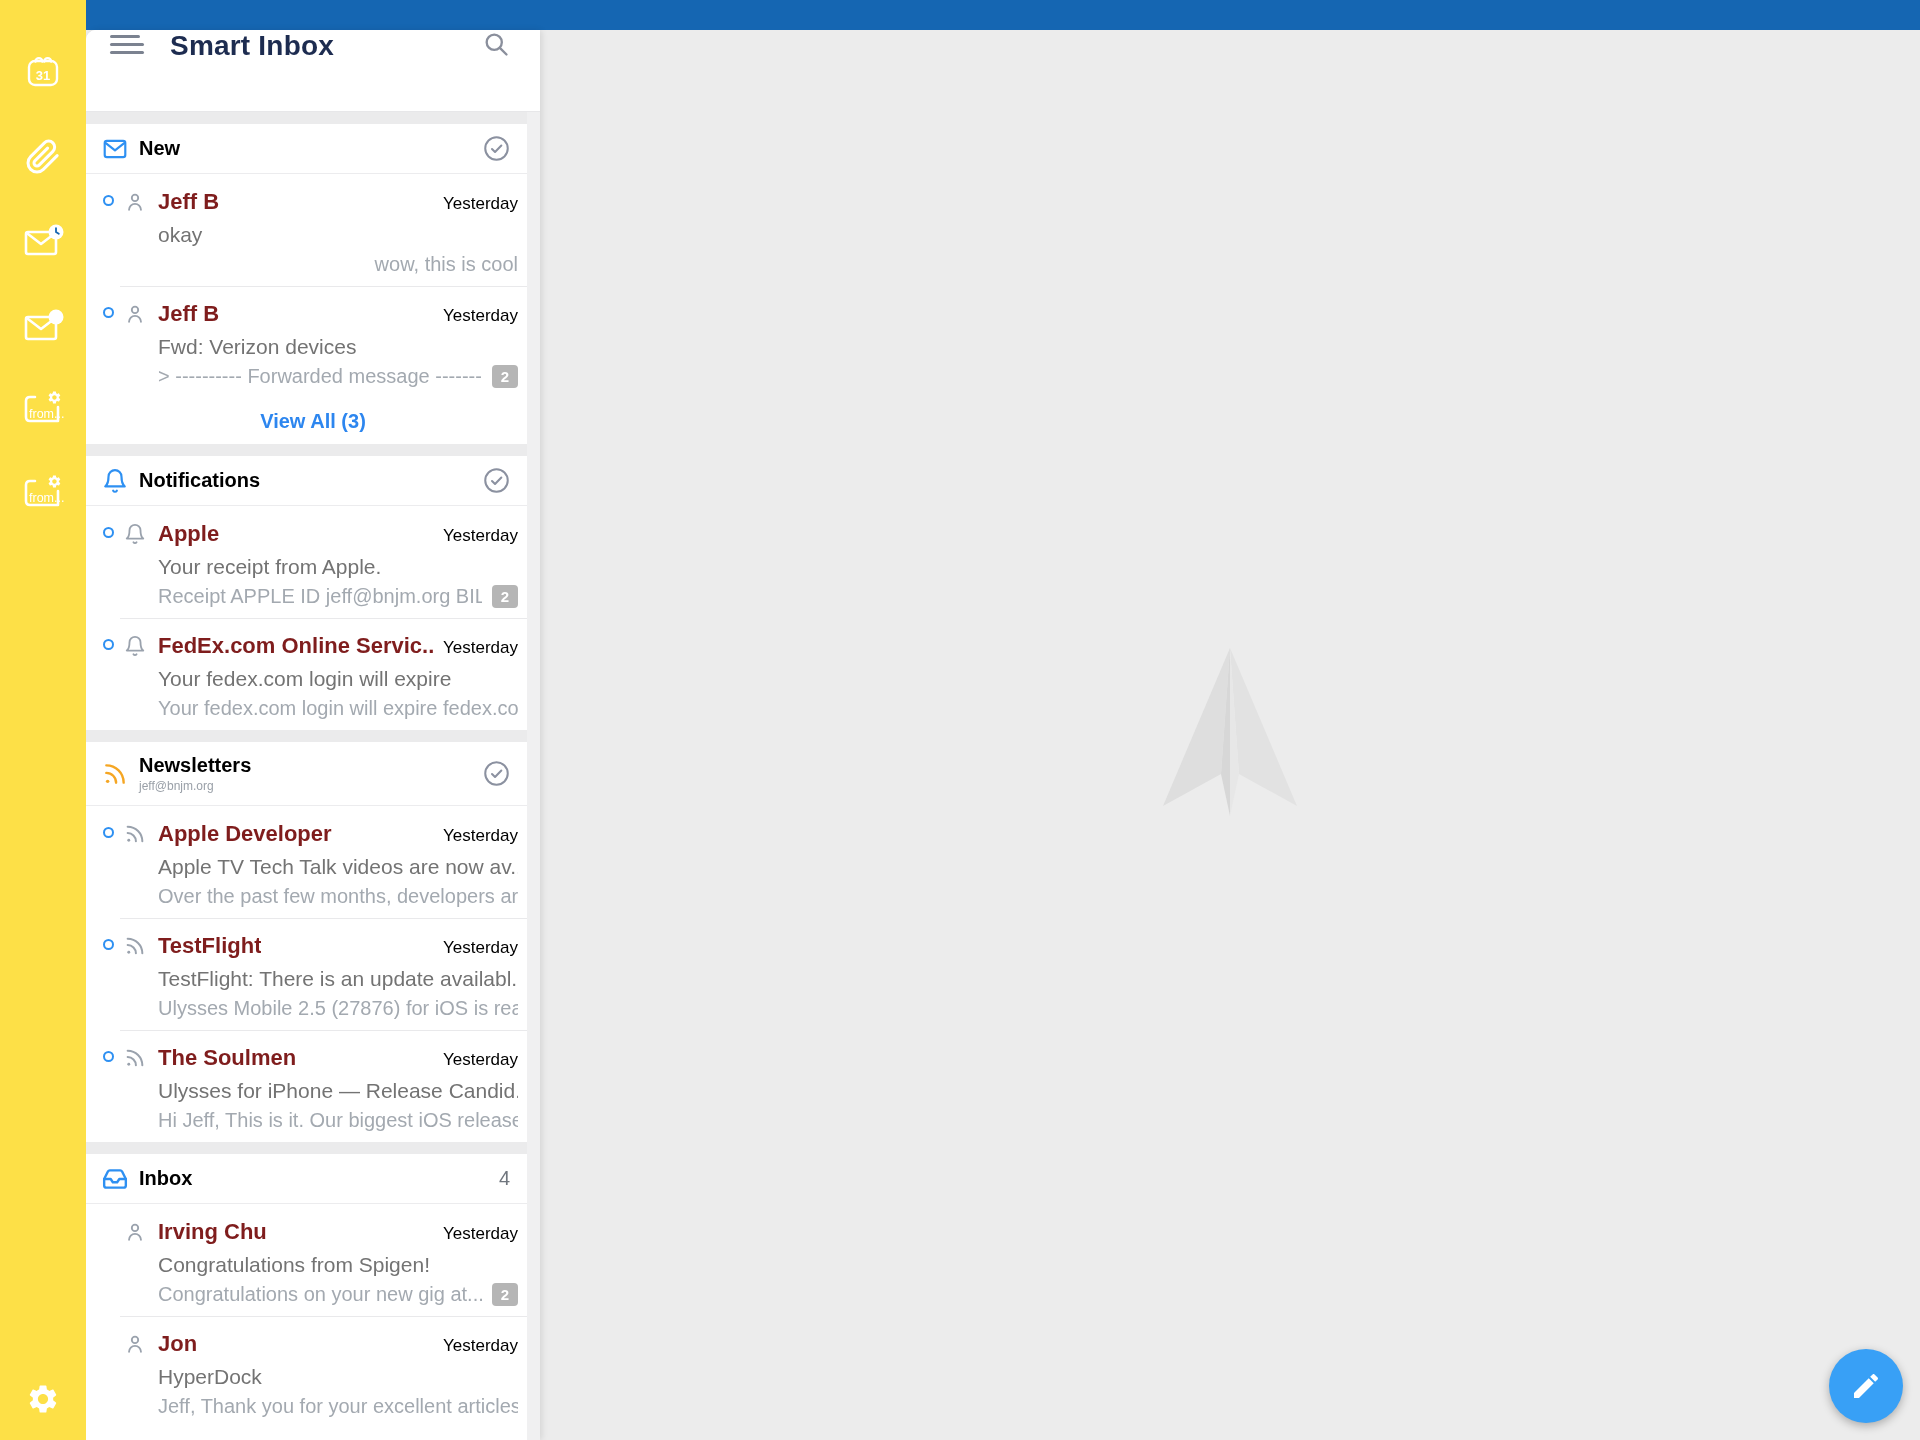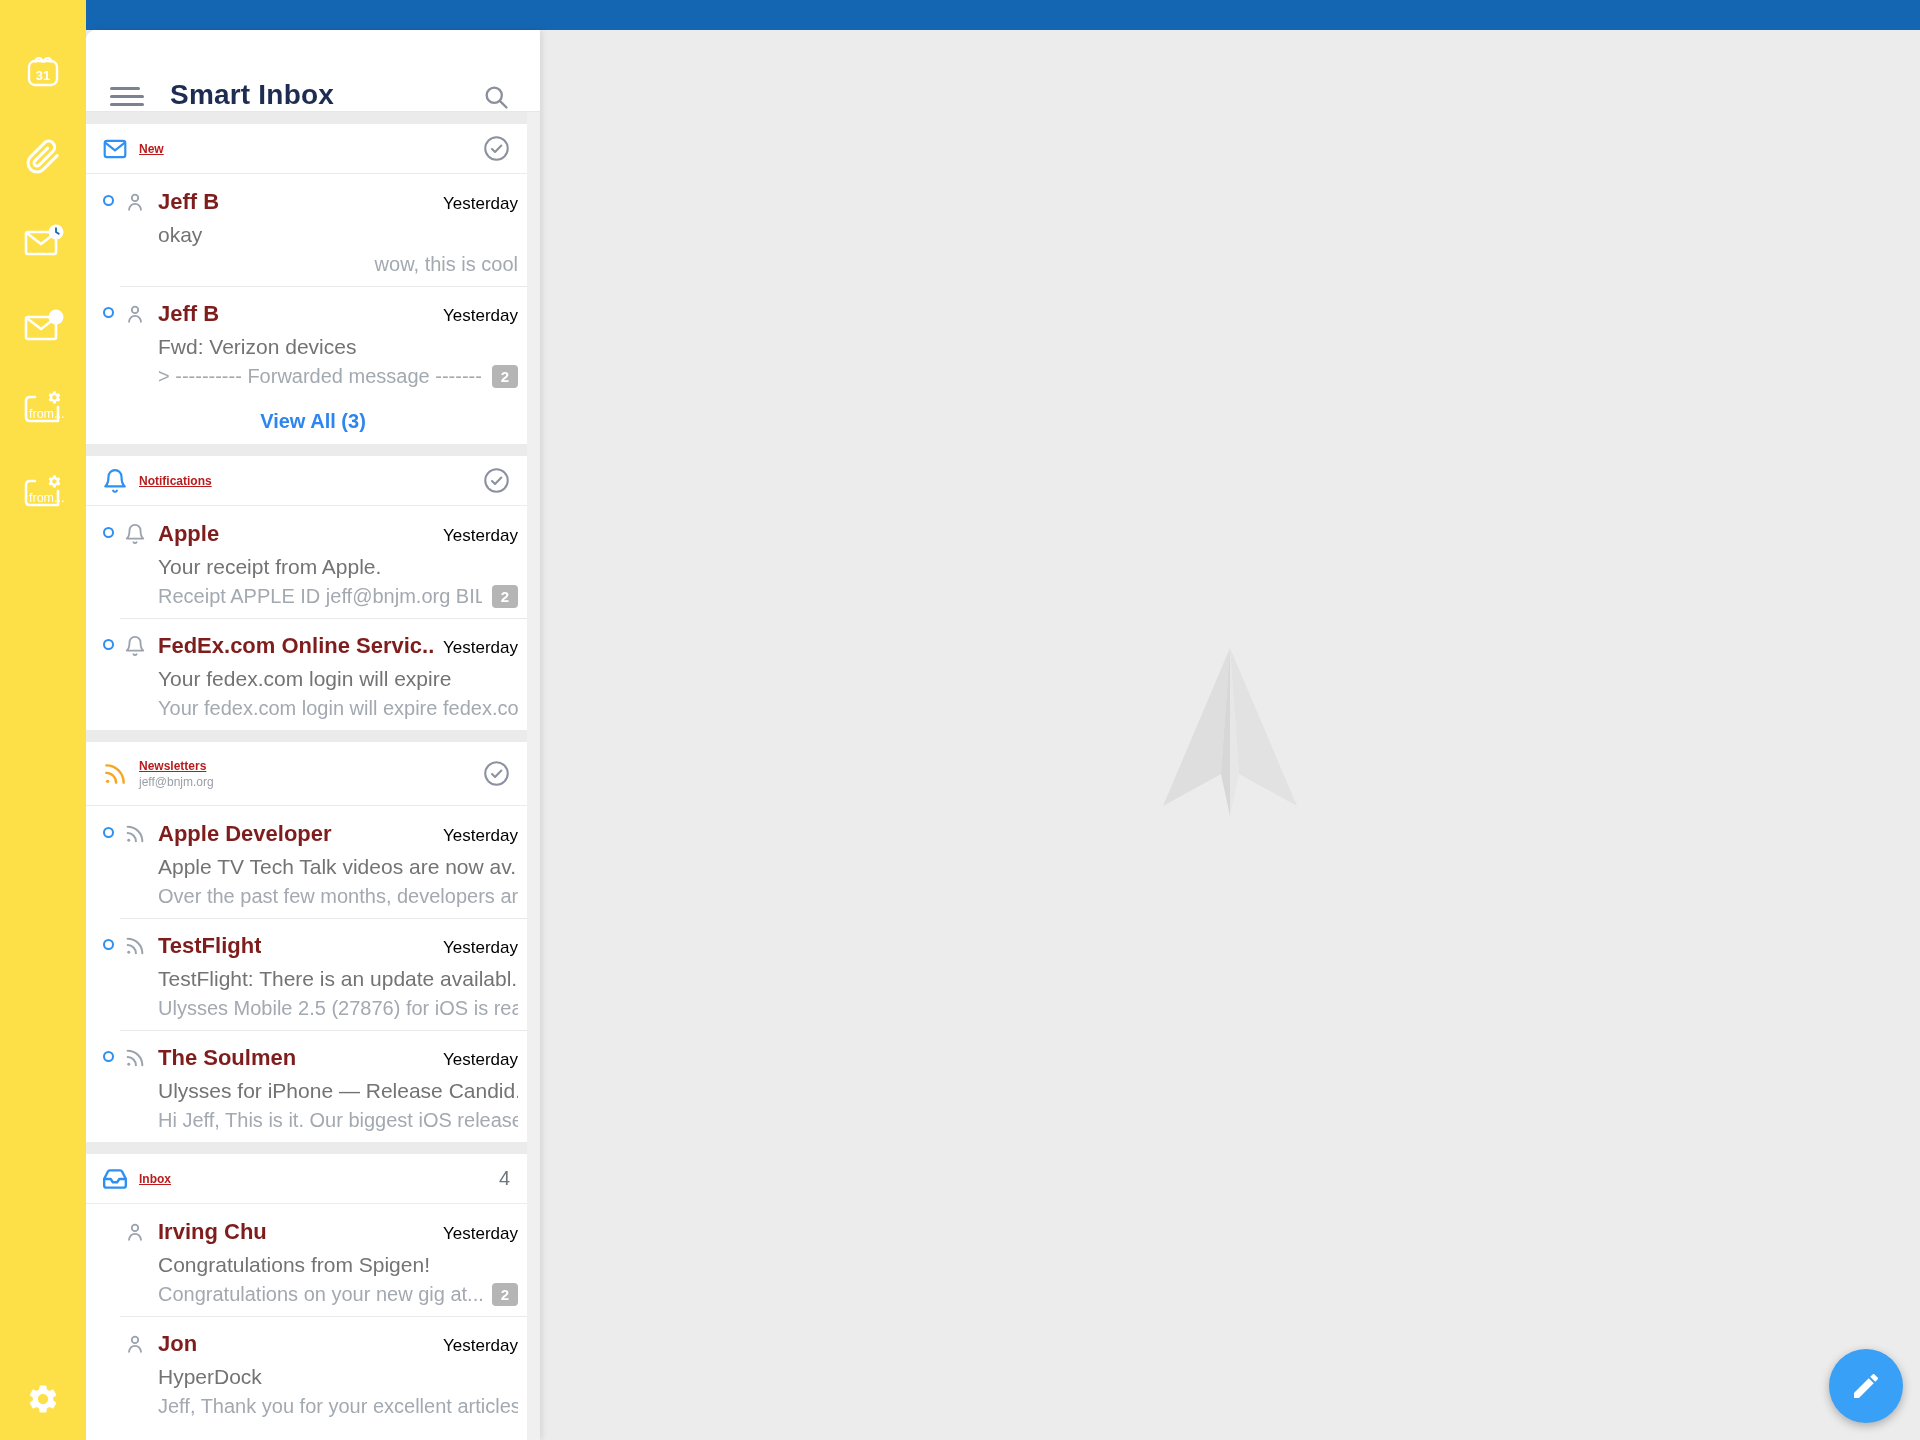--- a/index.html
+++ b/index.html
@@ -8,40 +8,40 @@
 
   
   .topbar { position:absolute; left:0; top:0; width:1920px; height:30px; background:#1566b2; }
   .sidebar { position:absolute; left:0; top:0; width:86px; height:1440px; background:#fde047; z-index:10; }
   .side-item { position:absolute; left:0; width:86px; height:40px; display:flex; align-items:center; justify-content:center; cursor:pointer; }
   .side-item svg { display:block; }
 
   
   .panel { position:absolute; left:86px; top:30px; width:454px; height:1410px; background:#ffffff;
            border-top-left-radius:10px; border-top-right-radius:4px; box-shadow:2px 0 6px rgba(0,0,0,0.10); z-index:5; }
-  .panel-header { position:absolute; left:0; top:0; right:0; height:82px; display:flex; align-items:flex-end;
+  .panel-header { position:absolute; left:0; top:0; right:0; height:82px; display:flex; align-items:flex-start;
                   padding:0 30px 0 24px; border-bottom:1px solid #e7e7e9; border-top-left-radius:10px; background:#fff; z-index:3; }
   .hamburger { width:34px; cursor:pointer; }
   .hamburger span { display:block; height:3px; background:#7b8290; border-radius:2px; margin:5px 0; }
   .hamburger span:nth-child(1){ width:30px; }
   .hamburger span:nth-child(2){ width:34px; }
   .hamburger span:nth-child(3){ width:34px; }
   .panel-title { font-size:28px; font-weight:600; color:#1d2c50; margin-left:26px; letter-spacing:0.2px; }
   .search-btn { margin-left:auto; cursor:pointer; display:flex; }
 
   .list { position:absolute; left:0; top:82px; right:0; bottom:0; overflow:hidden; }
   .gutter { position:absolute; right:0; top:82px; width:13px; bottom:0; background:#f0f0f1; z-index:4; }
 
   .band { height:12px; background:#ebebec; }
 
   .sec-header { height:50px; display:flex; align-items:center; padding:0 30px 0 16px; border-bottom:1px solid #ececee; cursor:pointer; background:#fff; }
   .sec-header.tall { height:64px; }
   .sec-icon { width:26px; display:flex; justify-content:center; }
   .sec-titles { margin-left:11px; min-width:0; }
-  .sec-label { font-size:12px; font-weight:700; color:#b91c1c;text-decoration:underline; }
+  .sec-label { font-size:20px; font-weight:700; color:#000000; }
   .sec-subtitle { font-size:12px; color:#9aa0a8; margin-top:2px; }
   .sec-right { margin-left:auto; display:flex; align-items:center; }
   .sec-count { font-size:20px; color:#70767e; }
   .check-btn { display:flex; cursor:pointer; color:#8b91a0; }
 
   .email { position:relative; height:112px; padding:15px 22px 0 72px; background:#fff; cursor:pointer; }
   .email + .email::before { content:""; position:absolute; left:34px; right:0; top:0; height:1px; background:#e9e9eb; }
   .dot { position:absolute; left:17px; top:21px; width:11px; height:11px; border:2px solid #2e90f2; border-radius:50%; }
   .sender-ic { position:absolute; left:38px; top:17px; color:#9aa2ad; display:flex; }
   .line1 { display:flex; align-items:baseline; }

